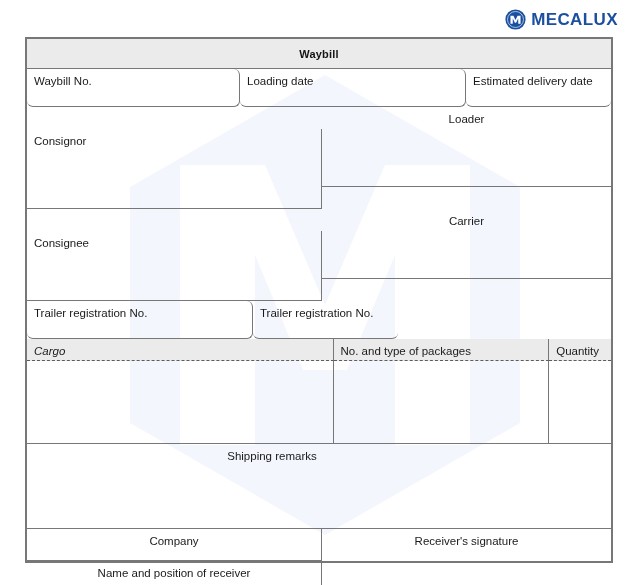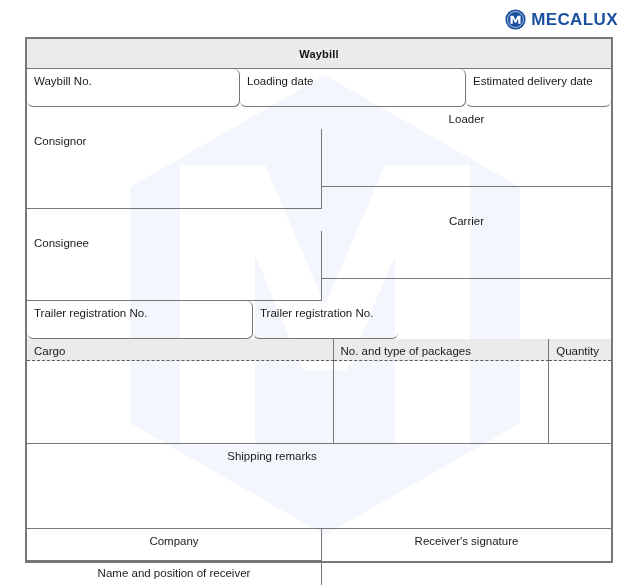--- a/index.html
+++ b/index.html
@@ -114,21 +114,21 @@
   .h-body { height: 83px; }
   .h-remarks { height: 85px; }
   .h-sig { height: 32px; }
 
   
   .c-1of3 { width: 213px; }
   .c-2of3 { width: 226px; }
   .c-3of3 { width: 145px; }
   .c-half-l { width: 295px; margin-top: 22px; }
   .c-half-r { width: 289px; }
-  .c-cargo { width: 320px; }
+  .c-cargo { width: 320px; font-style: italic; }
   .c-pkg { width: 225px; }
   .c-qty { width: 64px; }
 
   .flex-fill { flex: 1 1 auto; }
 </style>
 </head>
 <body>
 
 <div class="brand-bar">
   <div class="brand-logo">

